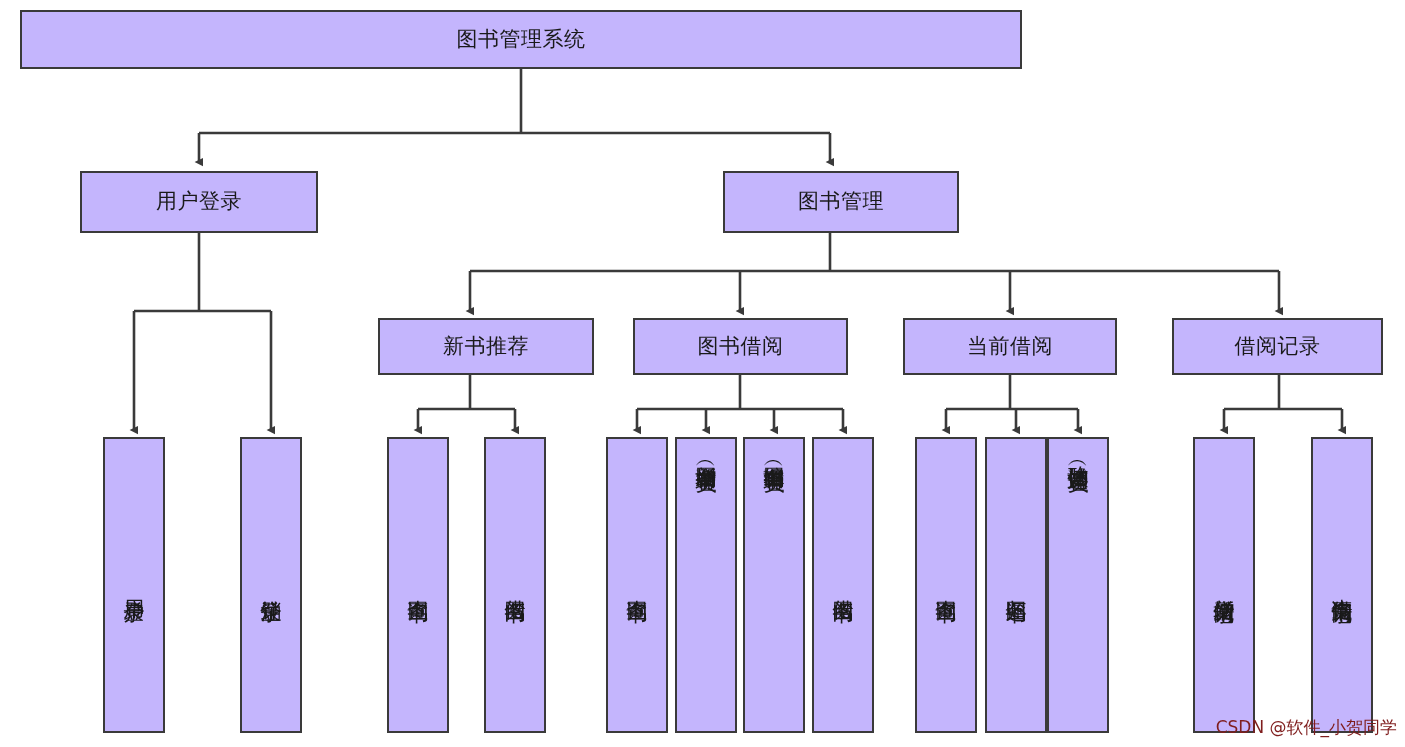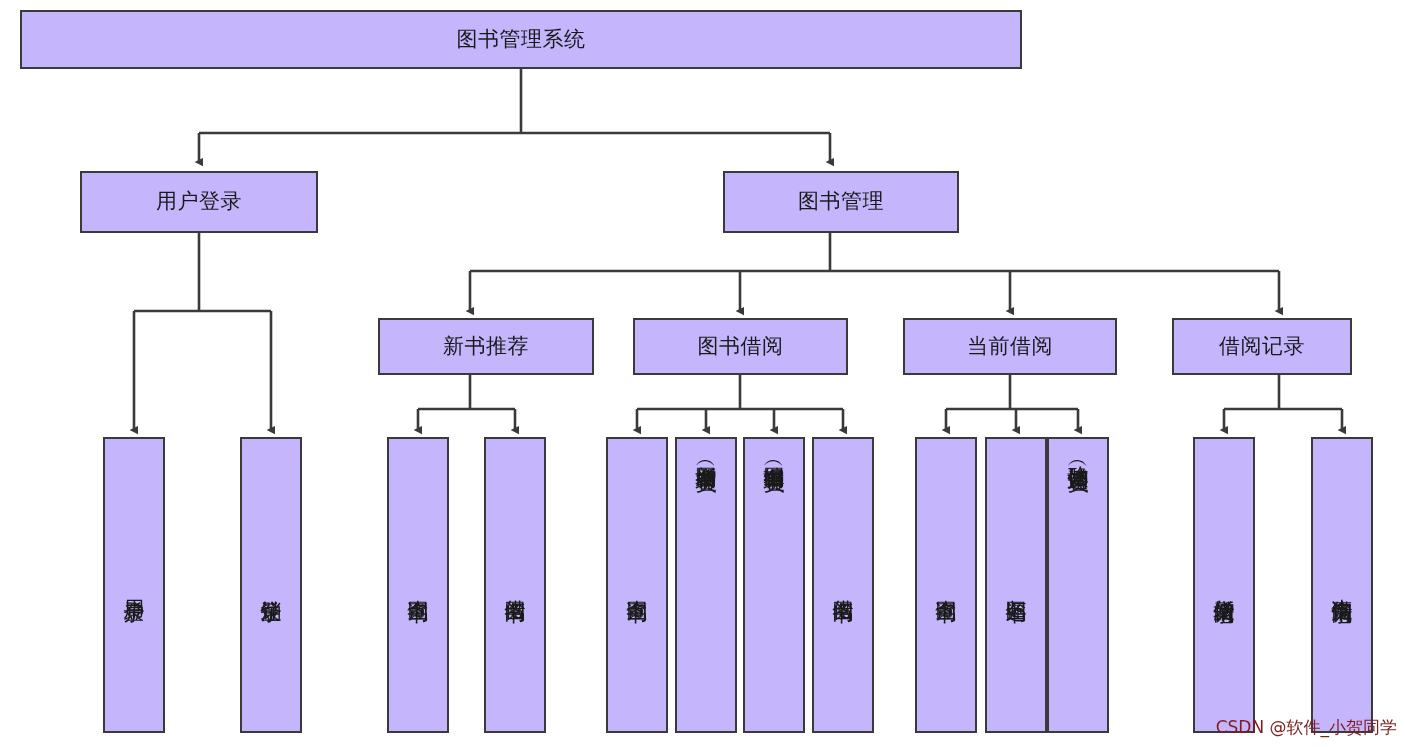--- a/index.html
+++ b/index.html
@@ -159,21 +159,21 @@
   </div>
 
   <div class="node-box" style="left:903px; top:318px; width:214px; height:57px;">
     <span class="node-label-h">当前借阅</span>
   </div>
 
   <div class="node-box" style="left:633px; top:318px; width:215px; height:57px;">
     <span class="node-label-h">图书借阅</span>
   </div>
 
-  <div class="node-box" style="left:1172px; top:318px; width:180px; height:57px;">
+  <div class="node-box" style="left:1172px; top:318px; width:211px; height:57px;">
     <span class="node-label-h">借阅记录</span>
   </div>
 
   <div class="node-box leaf-box center-v" style="left:103px; top:437px; width:62px; height:296px;">
     <span class="node-label-v">用户登录</span>
   </div>
 
   <div class="node-box leaf-box center-v" style="left:240px; top:437px; width:62px; height:296px;">
     <span class="node-label-v">注销登录</span>
   </div>

